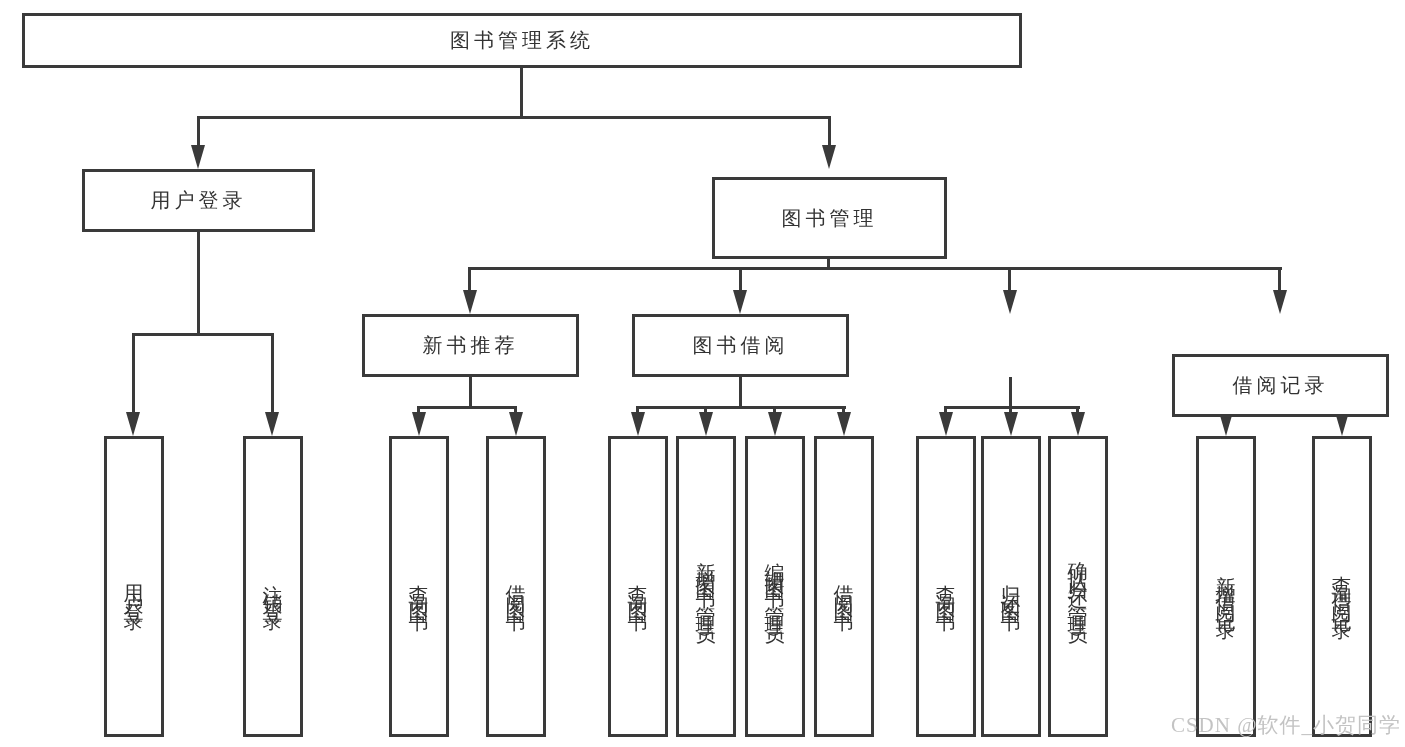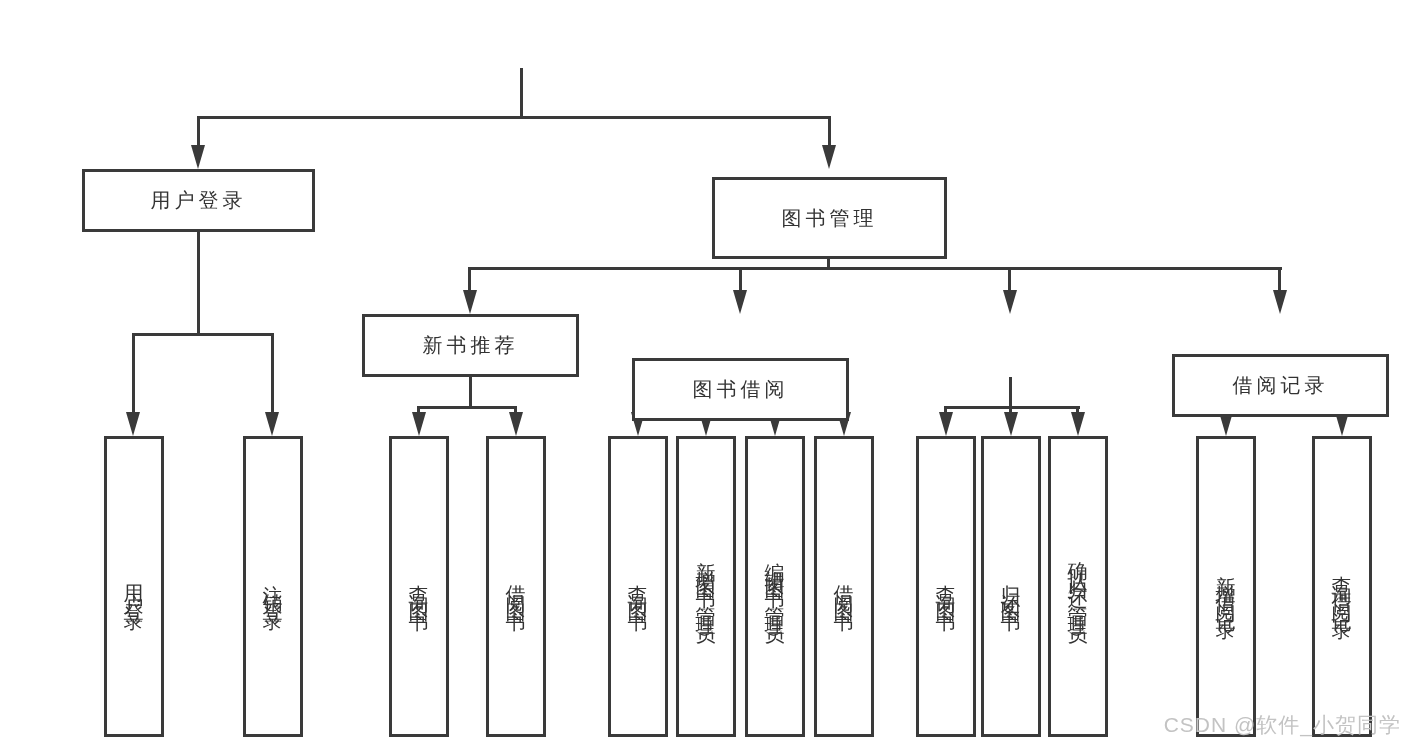--- a/index.html
+++ b/index.html
@@ -49,27 +49,31 @@
     border-top:24px solid var(--line);
   }
   .watermark{
     position:absolute;
     right:4px;top:711px;
     font-size:21px;
     letter-spacing:1px;
     color:var(--watermark);
     z-index:6;
     white-space:nowrap;
+    font-family:Liberation Serif, serif;
   }
 </style>
 </head>
 <body>
 
 <div class="canvas">
 
+  <div class="node" style="left:22px;top:13px;width:1000px;height:55px;">
+    <span class="hlabel">图书管理系统</span>
+  </div>
 
   <div class="vline" style="left:520px;top:68px;height:51px;"></div>
   <div class="hline" style="left:197px;top:116px;width:634px;"></div>
   <div class="vline" style="left:197px;top:116px;height:31px;"></div>
   <div class="arrow" style="left:191px;top:145px;"></div>
   <div class="vline" style="left:828px;top:116px;height:31px;"></div>
   <div class="arrow" style="left:822px;top:145px;"></div>
 
   <div class="node" style="left:82px;top:169px;width:233px;height:63px;">
     <span class="hlabel">用户登录</span>
@@ -92,21 +96,21 @@
   <div class="vline" style="left:739px;top:267px;height:26px;"></div>
   <div class="arrow" style="left:733px;top:290px;"></div>
   <div class="vline" style="left:1008px;top:267px;height:26px;"></div>
   <div class="arrow" style="left:1003px;top:290px;"></div>
   <div class="vline" style="left:1278px;top:267px;height:26px;"></div>
   <div class="arrow" style="left:1273px;top:290px;"></div>
 
   <div class="node" style="left:362px;top:314px;width:217px;height:63px;">
     <span class="hlabel">新书推荐</span>
   </div>
-  <div class="node" style="left:632px;top:314px;width:217px;height:63px;margin-top:44px;">
+  <div class="node" style="left:632px;top:314px;width:217px;height:63px;">
     <span class="hlabel">图书借阅</span>
   </div>
   <div class="node" style="left:1172px;top:314px;width:217px;height:63px;margin-top:40px;">
     <span class="hlabel">借阅记录</span>
   </div>
 
   <div class="vline" style="left:469px;top:377px;height:32px;"></div>
   <div class="hline" style="left:417px;top:406px;width:100px;"></div>
   <div class="vline" style="left:417px;top:406px;height:9px;"></div>
   <div class="arrow" style="left:412px;top:412px;"></div>

